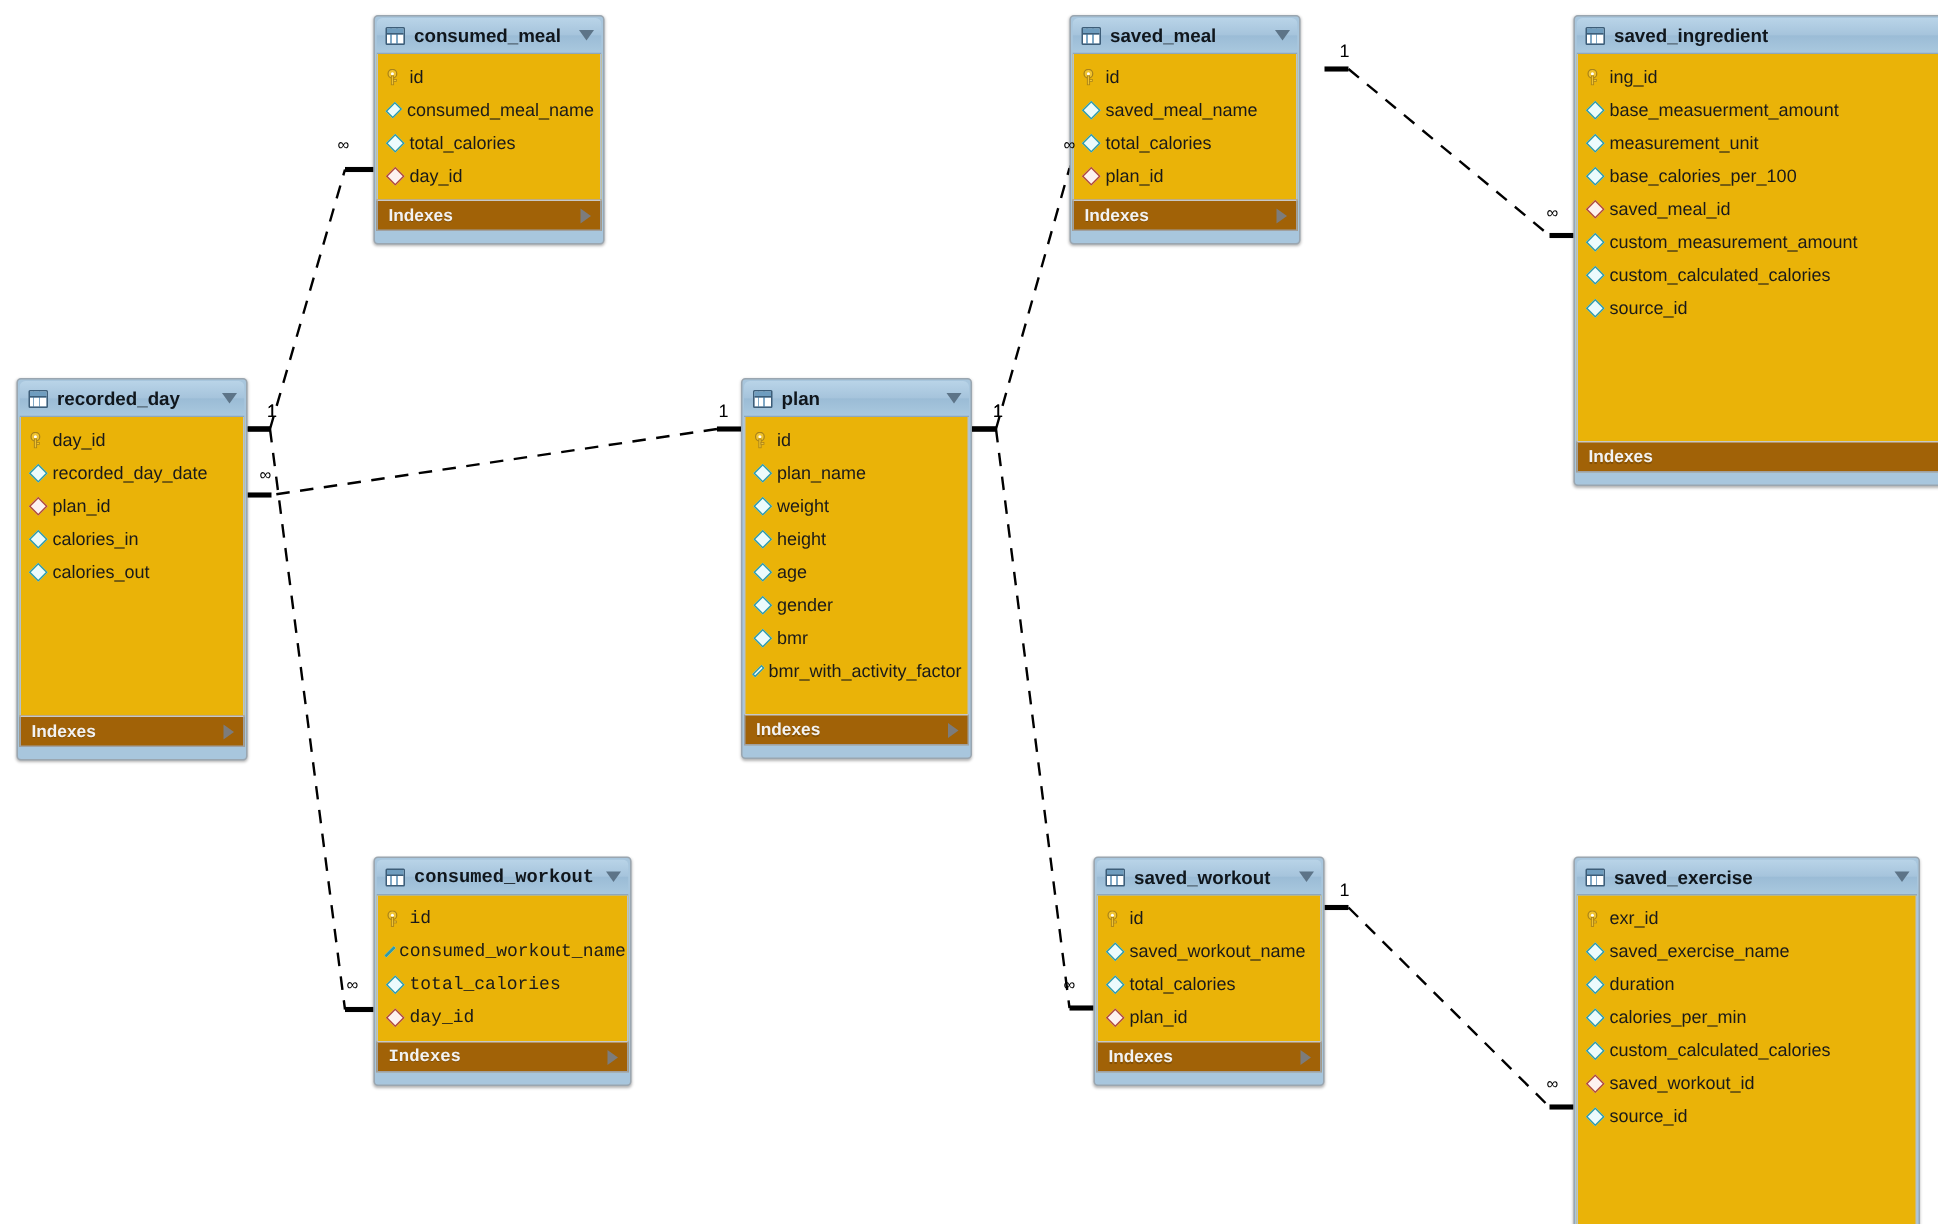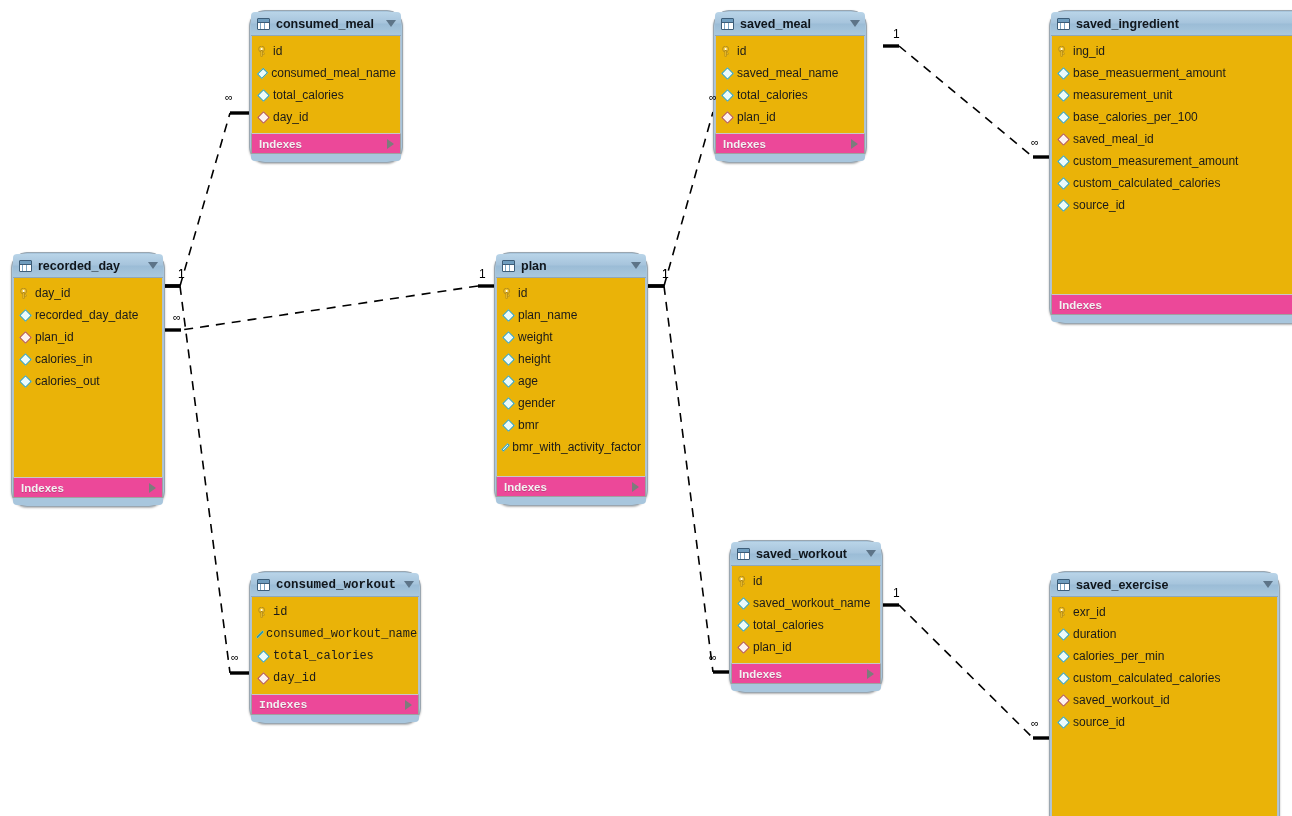--- a/index.html
+++ b/index.html
@@ -24,21 +24,21 @@
     width: 1292px;
     height: 816px;
     pointer-events: none;
   }
 
   
   .entity {
     position: absolute;
     box-sizing: border-box;
     border: 1px solid #9aa6b0;
-    border-radius: 16px;
+    border-radius: 3px;
     background: #a8c6dd;
     box-shadow: 0 1px 2px rgba(0,0,0,0.30);
     padding: 1px;
   }
   .entity-header {
     height: 23px;
     display: flex;
     align-items: center;
     border-radius: 4px 4px 0 0;
     background: linear-gradient(to bottom, #b9d4e8 0%, #a6c4dc 48%, #9bbcd6 52%, #a9c8de 100%);
@@ -128,21 +128,21 @@
   .fi-key {
     width: 11px; height: 11px;
     margin-right: 4px;
   }
 
   .entity-footer {
     height: 21px;
     display: flex;
     align-items: center;
     padding: 0 6px 0 7px;
-    background: #ec4899;
+    background: #a16207;
     border: 1px solid #a0a0a0;
     border-top: 1px solid #c8c8c8;
     box-sizing: border-box;
     gap: 47px;
   }
   .footer-label {
     font-size: 11.5px;
     font-weight: bold;
     color: #f2f2f2;
     text-shadow: 0 1px 0 rgba(0,0,0,0.18);
@@ -452,21 +452,21 @@
             <span class="fi-diamond fk"></span>
             <span class="field-name">day_id</span>
           </div>
         </div>
         <div class="entity-footer">
           <span class="footer-label">Indexes</span>
           <span class="footer-caret"></span>
         </div>
         <div class="entity-base"></div>
       </div>
-      <div class="entity" style="left: 729px; top: 540px; width: 154px;">
+      <div class="entity" style="left: 729px; top: 571px; width: 154px;">
         <div class="entity-header">
           <span class="tbl-icon"></span>
           <span class="entity-title">saved_workout</span>
           <span class="hdr-caret"></span>
         </div>
         <div class="entity-body" style="height: 97px;">
           <div class="field">
             <span class="fi fi-key"><svg width="11" height="11" viewBox="0 0 11 11">
                 <circle cx="3.6" cy="3.1" r="2.9" fill="#f0c330" stroke="#a8821a" stroke-width="0.8"></circle>
                 <circle cx="3.6" cy="3.1" r="1.0" fill="#ffffff"></circle>
@@ -502,20 +502,24 @@
         </div>
         <div class="entity-body" style="height: 220px;">
           <div class="field">
             <span class="fi fi-key"><svg width="11" height="11" viewBox="0 0 11 11">
                 <circle cx="3.6" cy="3.1" r="2.9" fill="#f0c330" stroke="#a8821a" stroke-width="0.8"></circle>
                 <circle cx="3.6" cy="3.1" r="1.0" fill="#ffffff"></circle>
                 <rect x="2.9" y="4.6" width="1.5" height="6.0" fill="#f0c330" stroke="#a8821a" stroke-width="0.6"></rect>
                 <rect x="4.3" y="7.0" width="2.0" height="1.3" fill="#f0c330" stroke="#a8821a" stroke-width="0.5"></rect>
               </svg></span>
             <span class="field-name">exr_id</span>
+          </div>
+          <div class="field">
+            <span class="fi-diamond"></span>
+            <span class="field-name">saved_exercise_name</span>
           </div>
           <div class="field">
             <span class="fi-diamond"></span>
             <span class="field-name">duration</span>
           </div>
           <div class="field">
             <span class="fi-diamond"></span>
             <span class="field-name">calories_per_min</span>
           </div>
           <div class="field">

